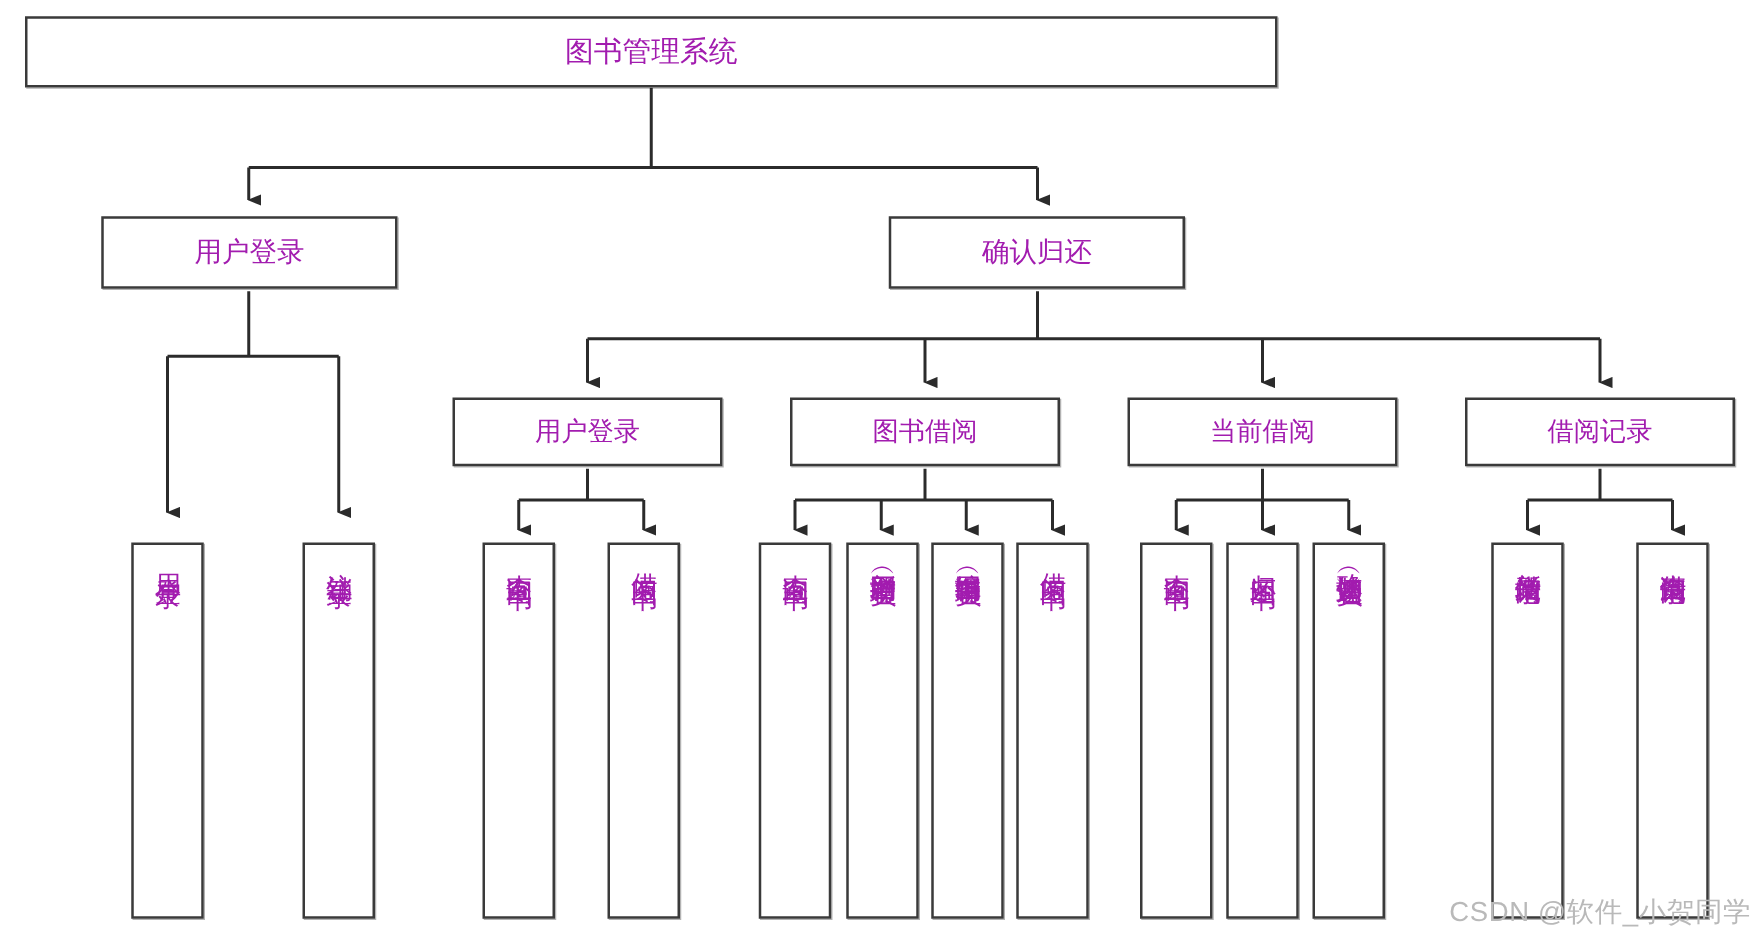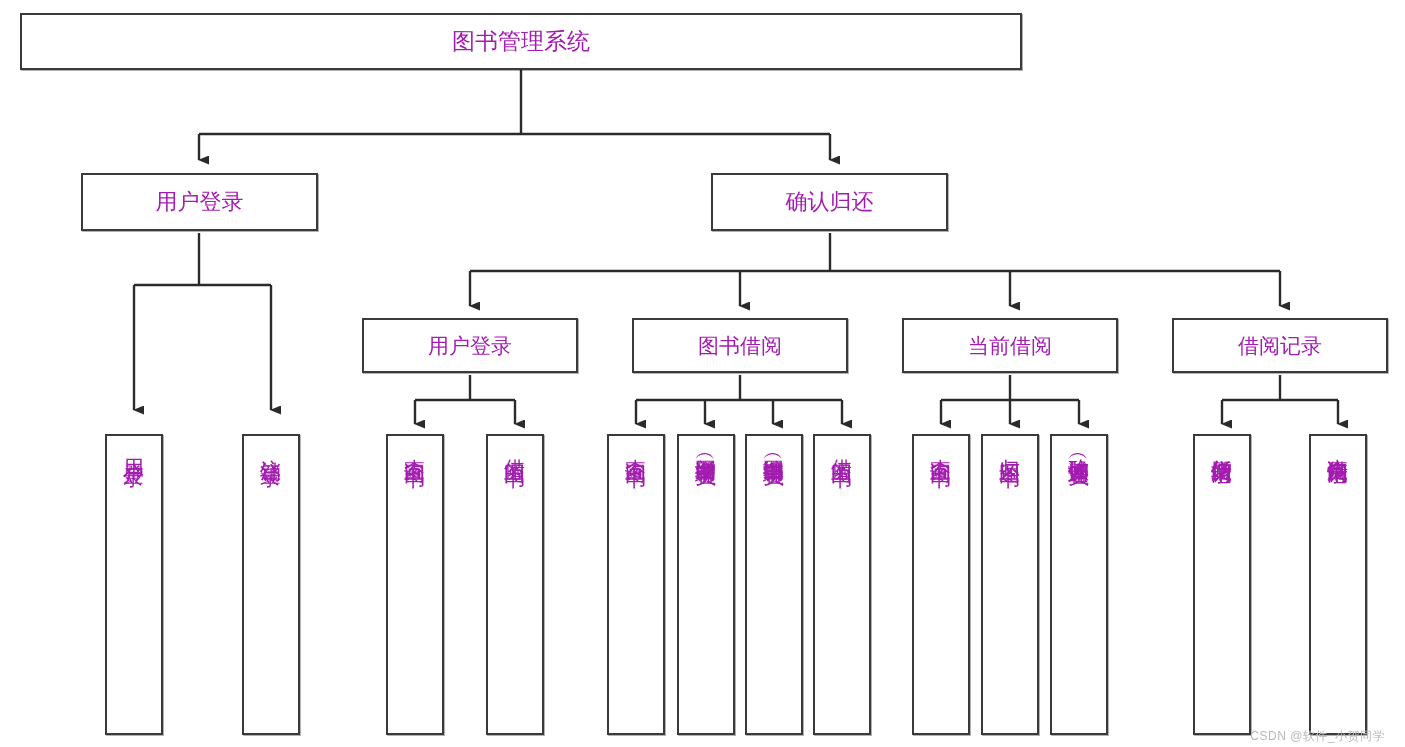--- a/index.html
+++ b/index.html
@@ -60,23 +60,23 @@
     font-size: 21px;
     letter-spacing: 3px;
     line-height: 1;
     white-space: nowrap;
     height: auto;
   }
   .node.leaf.tall-text .node-label { letter-spacing: 1px; }
 
   #watermark {
     position: absolute;
-    right: 20px;
+    right: 4px;
     bottom: 2px;
-    font-size: 12px;
+    font-size: 22px;
     color: #b9b9b9;
     letter-spacing: 0.5px;
     white-space: nowrap;
     user-select: none;
   }
 </style>
 </head>
 <body>
 
 <div id="diagram-root">

